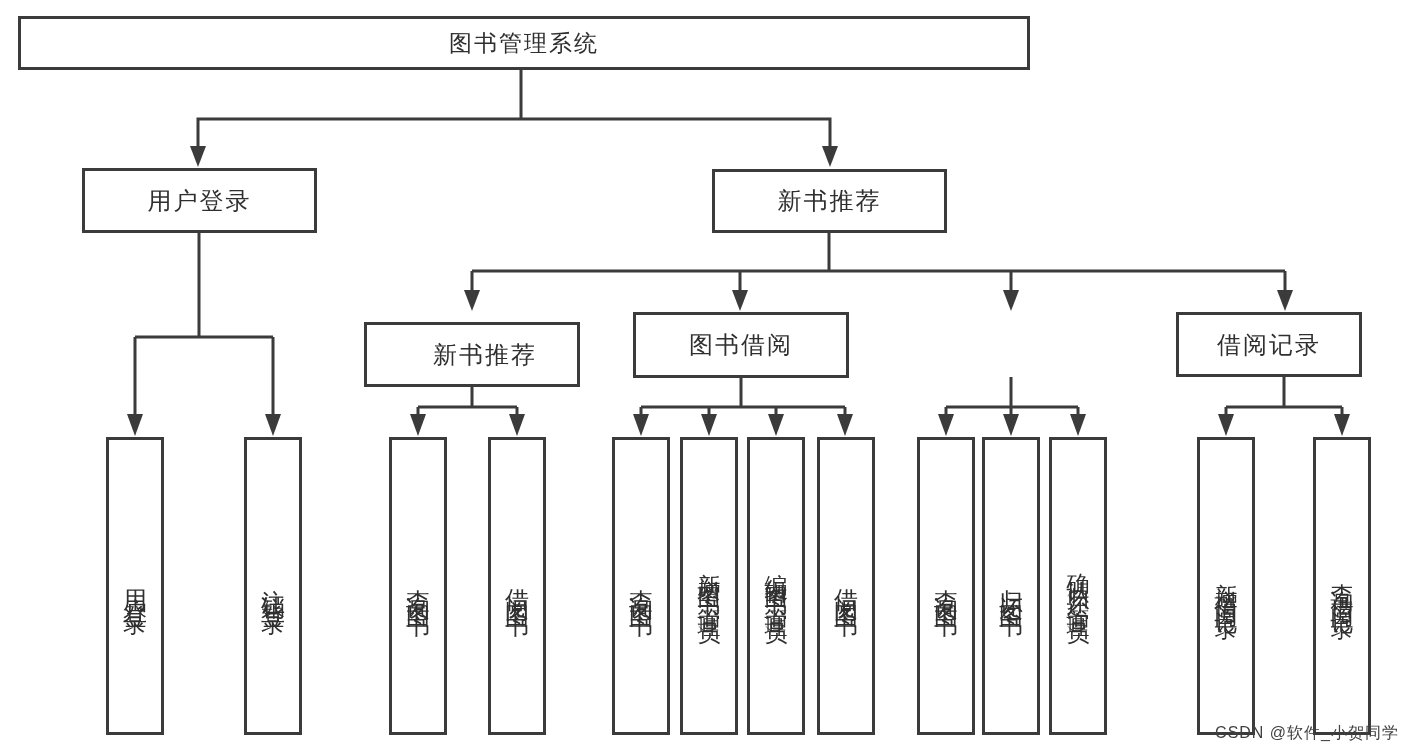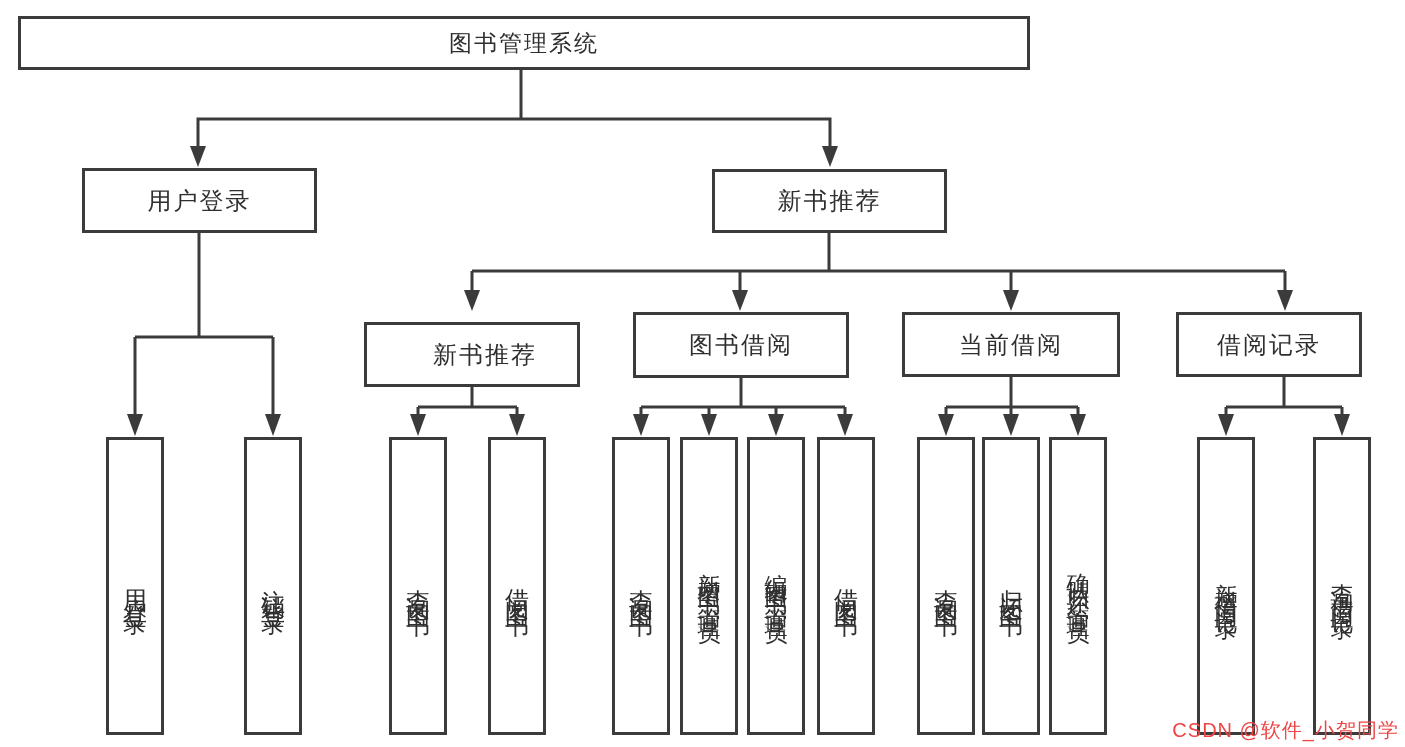--- a/index.html
+++ b/index.html
@@ -53,22 +53,22 @@
     line-height: 1;
   }
   .leaf.dense span {
     letter-spacing: 7px;
     font-size: 23px;
   }
   .watermark {
     position: absolute;
     right: 6px;
     bottom: 3px;
-    font-size: 20px;
-    color: #ef4444;
+    font-size: 16px;
+    color: #404040;
     letter-spacing: 1px;
     white-space: nowrap;
   }
 </style>
 </head>
 <body>
 
 <div class="canvas">
 
   <svg class="connectors" viewBox="0 0 1405 747">
@@ -131,23 +131,20 @@
   <div class="node" style="left:712px; top:169px; width:235px; height:64px;">
     <span>新书推荐</span>
   </div>
 
   <div class="node" style="left:364px; top:322px; width:216px; height:65px;padding-left:26px;">
     <span>新书推荐</span>
   </div>
   <div class="node" style="left:633px; top:312px; width:216px; height:66px;">
     <span>图书借阅</span>
   </div>
-  <div class="node" style="left:902px; top:312px; width:218px; height:65px;">
-    <span>当前借阅</span>
-  </div>
   <div class="node" style="left:1176px; top:312px; width:186px; height:65px;">
     <span>借阅记录</span>
   </div>
 
   <div class="node leaf" style="left:106px; top:437px; width:58px; height:298px;">
     <span>用户登录</span>
   </div>
   <div class="node leaf" style="left:244px; top:437px; width:58px; height:298px;">
     <span>注销登录</span>
   </div>

